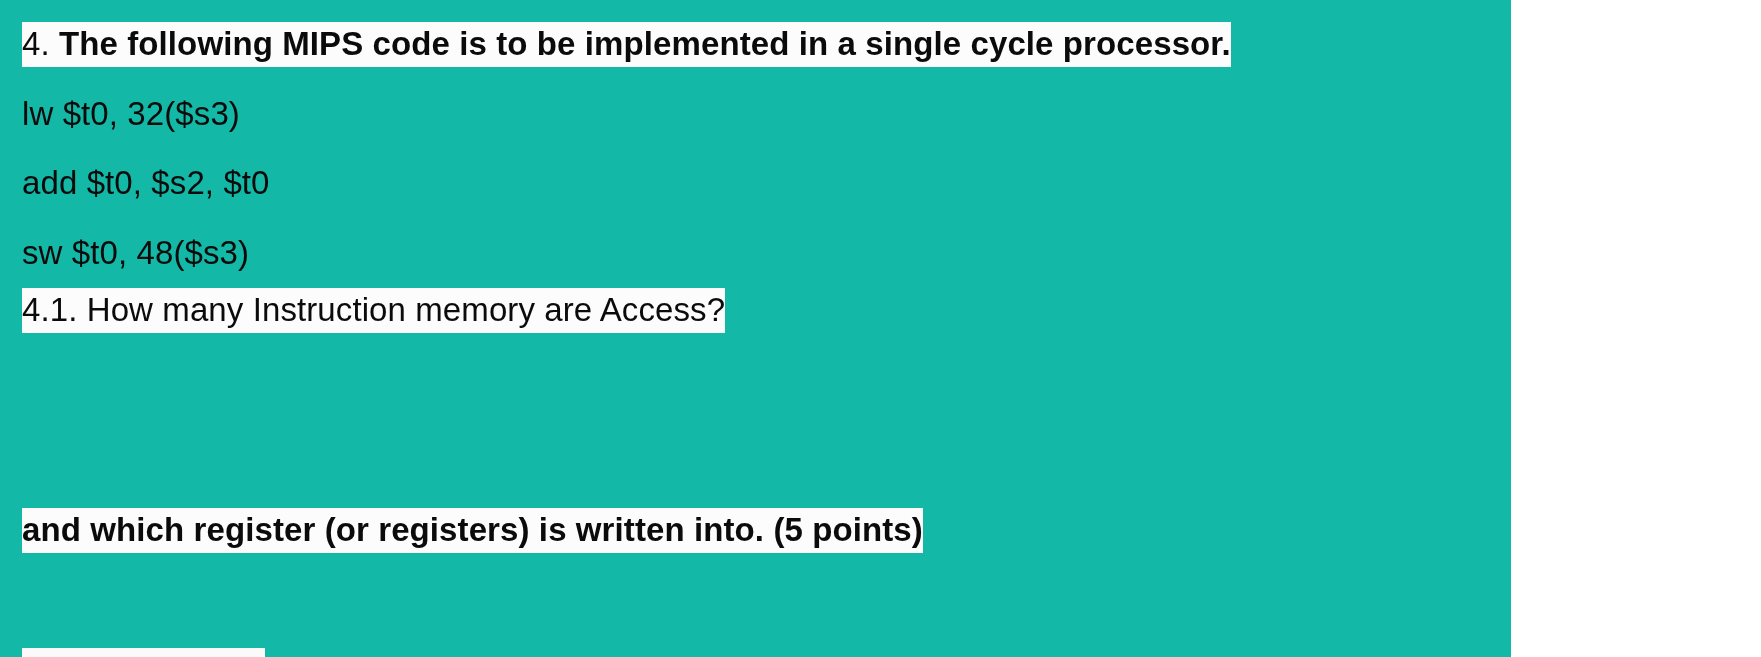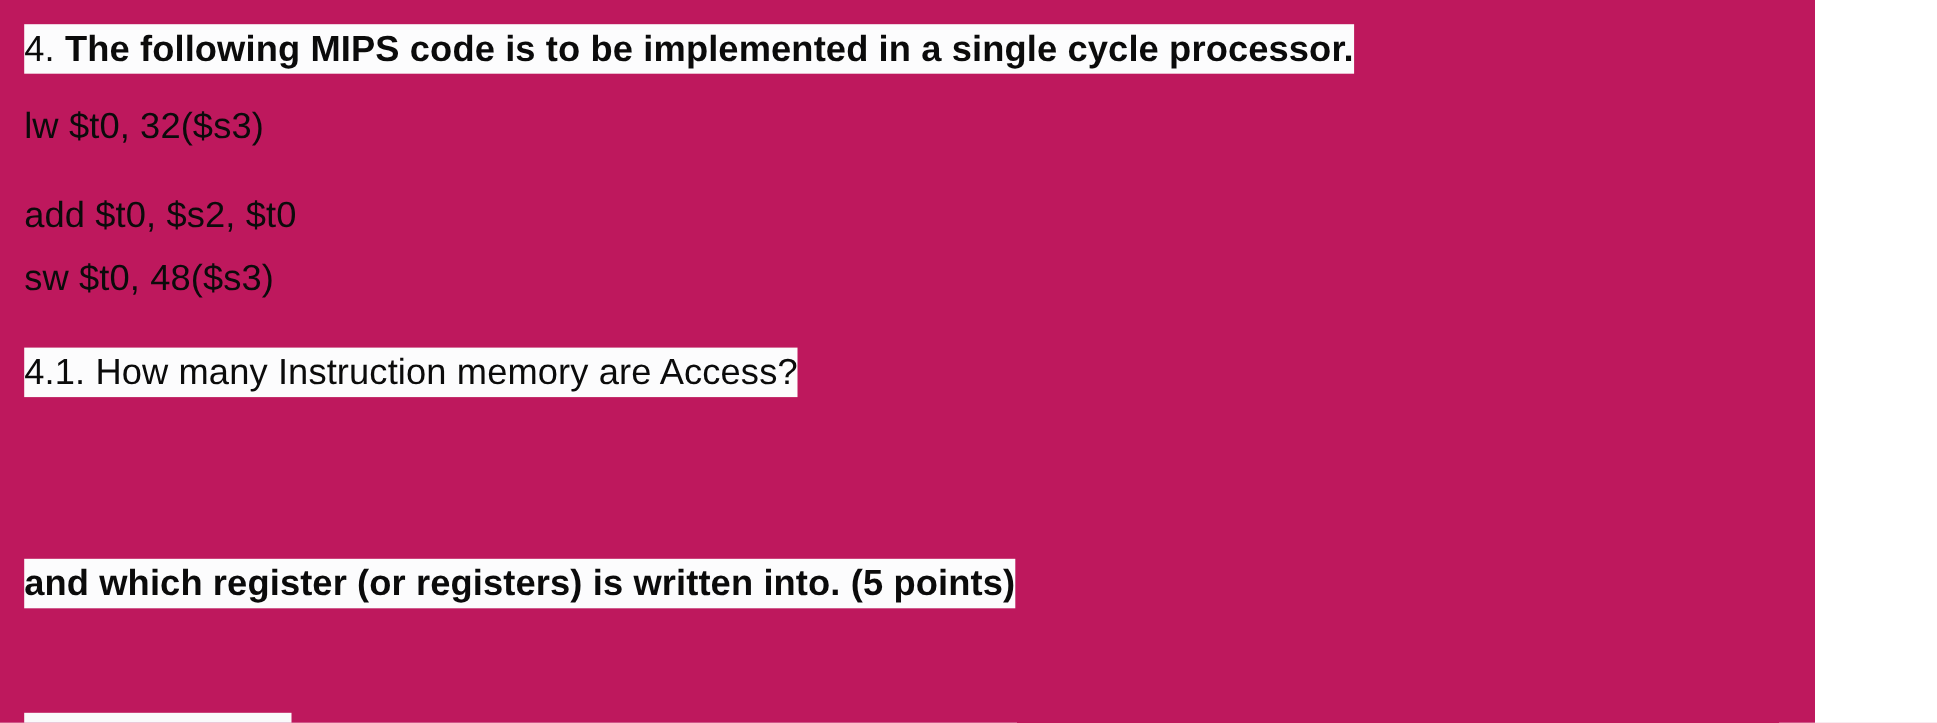--- a/index.html
+++ b/index.html
@@ -12,23 +12,23 @@
     width: 1761px;
     height: 657px;
     overflow: hidden;
     font-family: "Liberation Sans", "DejaVu Sans", sans-serif;
     color: #0a0a0a;
     -webkit-font-smoothing: antialiased;
   }
 
   #doc {
     position: relative;
-    width: 1650px;
+    width: 1511px;
     height: 657px;
-    background: #be185d;
+    background: #14b8a6;
     box-sizing: border-box;
   }
 
   .line {
     position: absolute;
     left: 22px;
     white-space: nowrap;
     font-size: 33px;
     line-height: 40px;
     letter-spacing: 0.1px;
@@ -50,23 +50,23 @@
 
   
   .codeline > .run {
     background: transparent;
     font-weight: 400;
   }
 
   
   .ln0 { top: 22px; }
   .ln1 { top: 92px; }
-  .ln2 { top: 161px; margin-top: 12px; }
+  .ln2 { top: 161px; }
   .ln3 { top: 231px; }
-  .ln4 { top: 316px; }
+  .ln4 { top: 288px; }
   .ln5 { top: 369px; }
   .ln6 { top: 439px; }
   .ln7 { top: 508px; text-align: right; }
 
   
   #bottom-clip {
     position: absolute;
     left: 22px;
     top: 648px;
     width: 243px;

